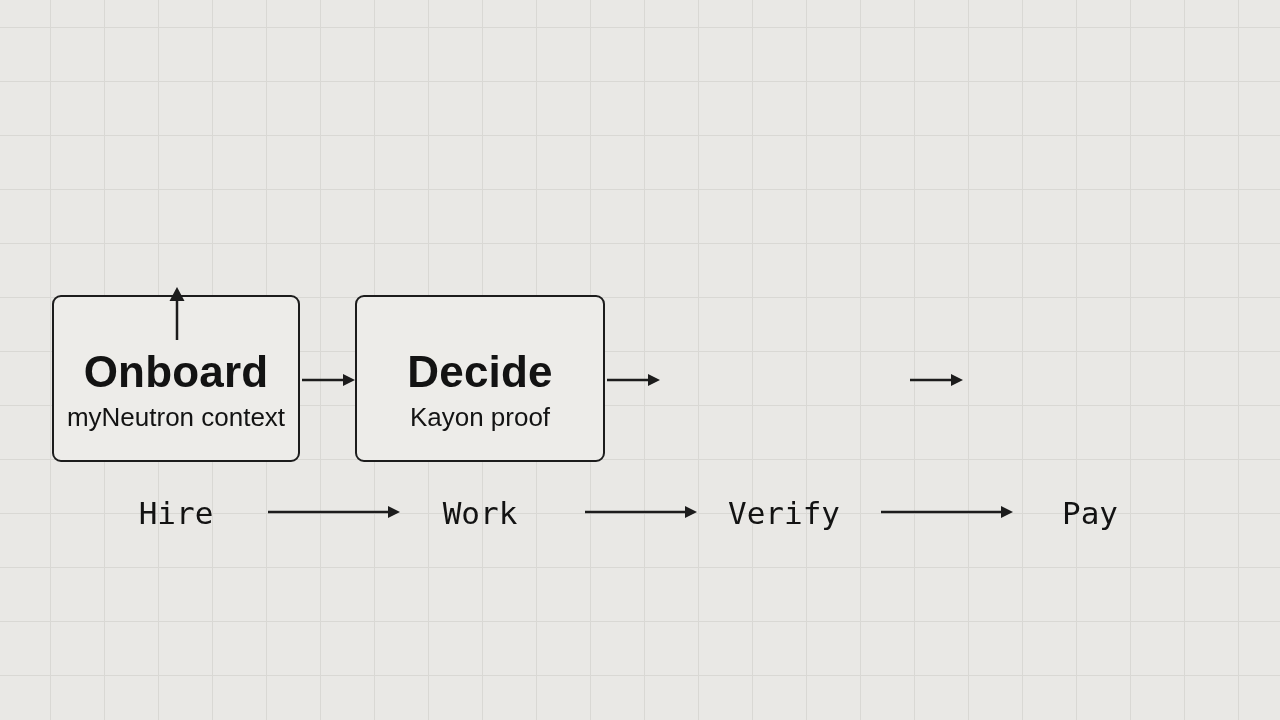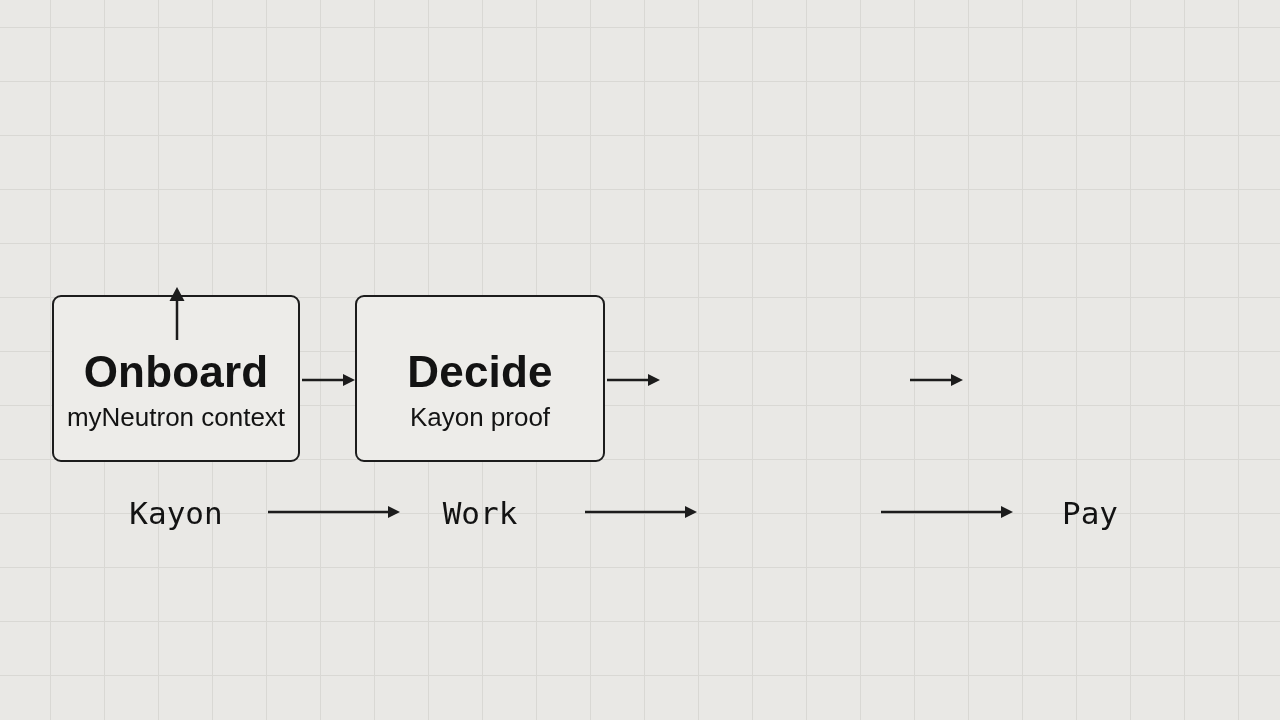--- a/index.html
+++ b/index.html
@@ -122,17 +122,18 @@
     <g>
       <line class="arrow-line" x1="585" y1="512" x2="686" y2="512"></line>
       <polygon class="arrow-head" points="697,512 685,506 685,518"></polygon>
     </g>
     <g>
       <line class="arrow-line" x1="881" y1="512" x2="1002" y2="512"></line>
       <polygon class="arrow-head" points="1013,512 1001,506 1001,518"></polygon>
     </g>
   </svg>
 
-  <div class="step-label step-1">Kayon</div>
+  <div class="step-label step-1">Hire</div>
   <div class="step-label step-2">Work</div>
+  <div class="step-label step-3">Verify</div>
   <div class="step-label step-4">Pay</div>
 
 </div>
 
 </body></html>

